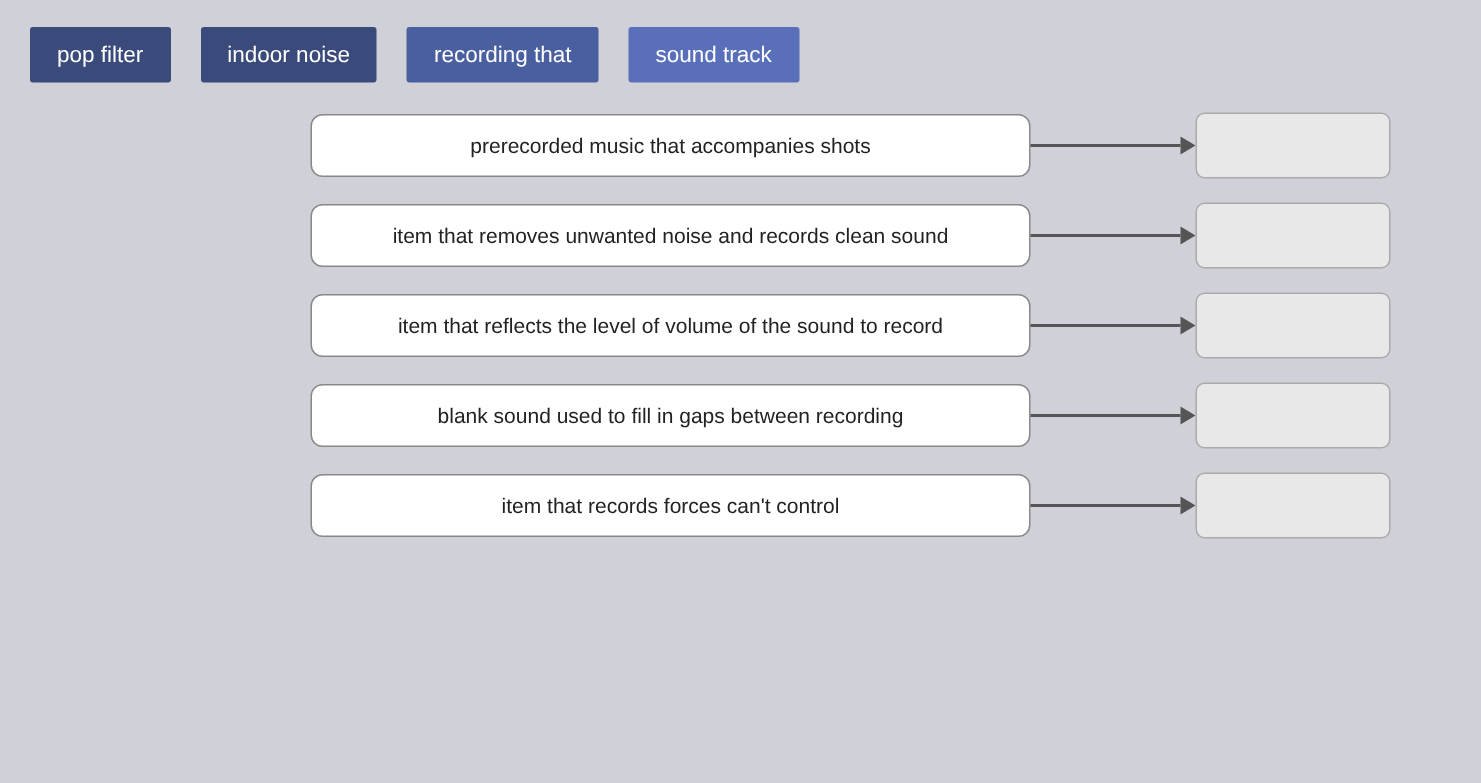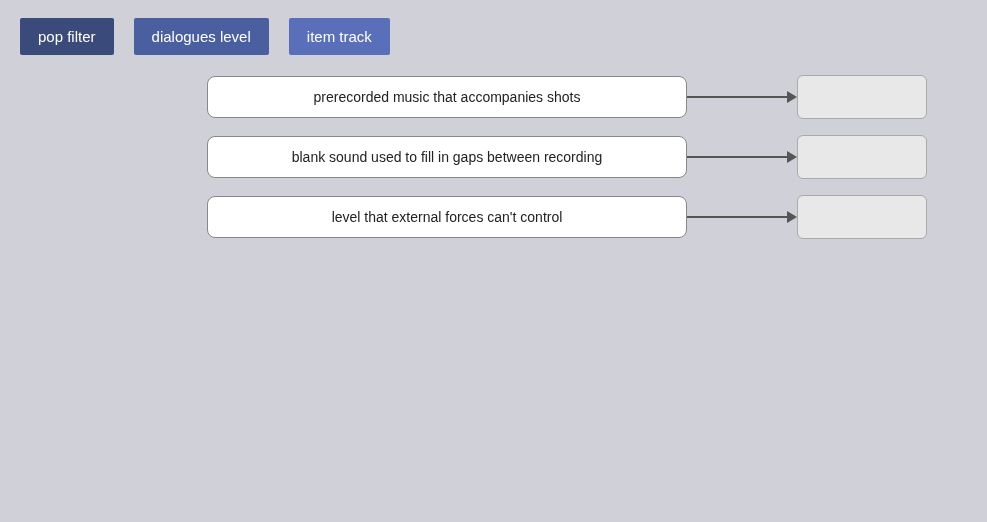--- a/index.html
+++ b/index.html
@@ -96,42 +96,59 @@
       width: 130px;
       height: 44px;
       flex-shrink: 0;
     }
   </style>
 </head>
 <body>
 
 <div class="top-bar">
 <button class="term-btn dark">pop filter</button>
-    <button class="term-btn medium">dialogues level</button>
-    <button class="term-btn light">item track</button>
+    <button class="term-btn dark">indoor noise</button>
+    <button class="term-btn medium">recording that</button>
+    <button class="term-btn light">sound track</button>
   </div>
 
 <div class="main-area">
 <div class="match-row">
       <div class="definition-box">prerecorded music that accompanies shots</div>
+      <div class="arrow-line">
+        <div class="line"></div>
+        <div class="arrowhead"></div>
+      </div>
+      <div class="answer-box"></div>
+    </div>
+    <div class="match-row">
+      <div class="definition-box">item that removes unwanted noise and records clean sound</div>
+      <div class="arrow-line">
+        <div class="line"></div>
+        <div class="arrowhead"></div>
+      </div>
+      <div class="answer-box"></div>
+    </div>
+    <div class="match-row">
+      <div class="definition-box">item that reflects the level of volume of the sound to record</div>
       <div class="arrow-line">
         <div class="line"></div>
         <div class="arrowhead"></div>
       </div>
       <div class="answer-box"></div>
     </div>
     <div class="match-row">
       <div class="definition-box">blank sound used to fill in gaps between recording</div>
       <div class="arrow-line">
         <div class="line"></div>
         <div class="arrowhead"></div>
       </div>
       <div class="answer-box"></div>
     </div>
     <div class="match-row">
-      <div class="definition-box">level that external forces can't control</div>
+      <div class="definition-box">item that records forces can't control</div>
       <div class="arrow-line">
         <div class="line"></div>
         <div class="arrowhead"></div>
       </div>
       <div class="answer-box"></div>
     </div>
   </div>
 
 </body></html>

